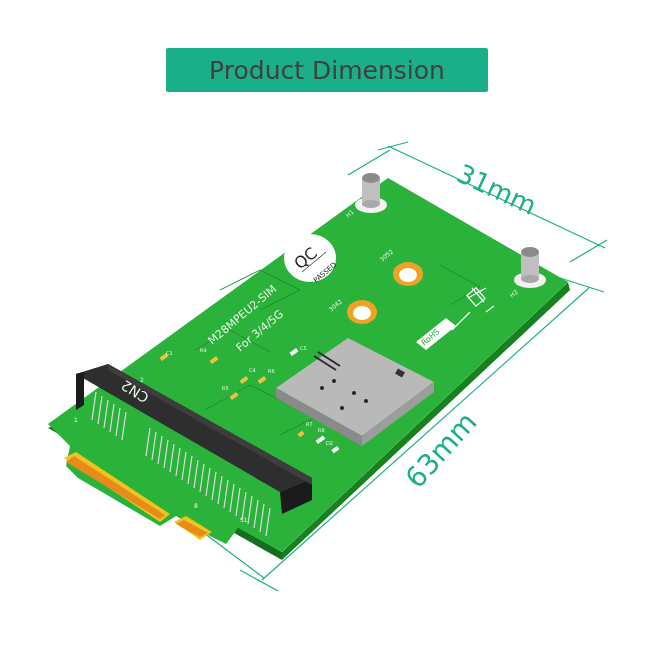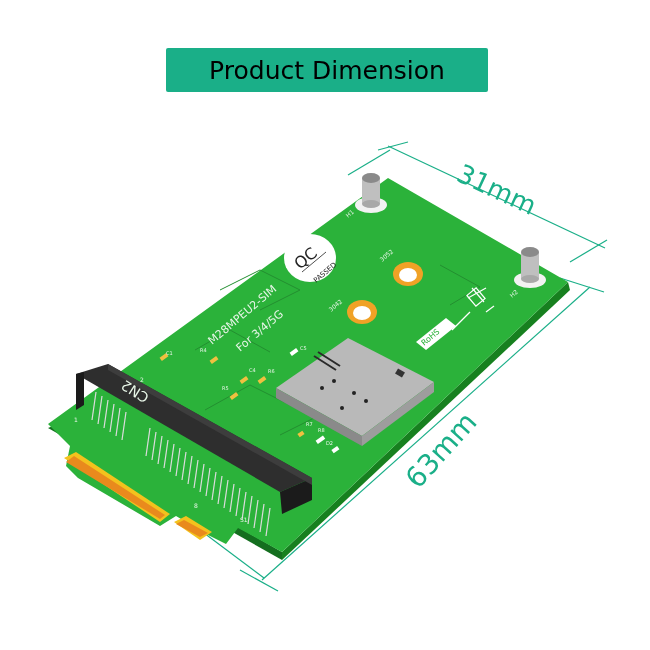--- a/index.html
+++ b/index.html
@@ -2,21 +2,21 @@
 <html><head>
   <meta charset="utf-8">
   <style>
     html, body { margin: 0; padding: 0; background: #ffffff; }
     body { width: 650px; height: 650px; position: relative; overflow: hidden; font-family: "DejaVu Sans", sans-serif; }
     .banner {
       position: absolute; left: 166px; top: 48px; width: 322px; height: 44px;
       background: #1aaf88; border-radius: 2px;
       display: flex; align-items: center; justify-content: center;
     }
-    .banner-text { color: #000000; font-size: 25px; letter-spacing: 0px; font-family: "DejaVu Sans", sans-serif; }
+    .banner-text { color: #404040; font-size: 25px; letter-spacing: 0px; font-family: "DejaVu Sans", sans-serif; }
     svg.stage { position: absolute; left: 0; top: 0; }
     .dim-label { font-family: "DejaVu Sans", sans-serif; fill: #1aaf88; }
     .silk { font-family: "DejaVu Sans", sans-serif; fill: #e8f6e8; }
   </style>
 </head>
 <body>
 
 <div class="banner">
   <span class="banner-text">Product Dimension</span>
 </div>

